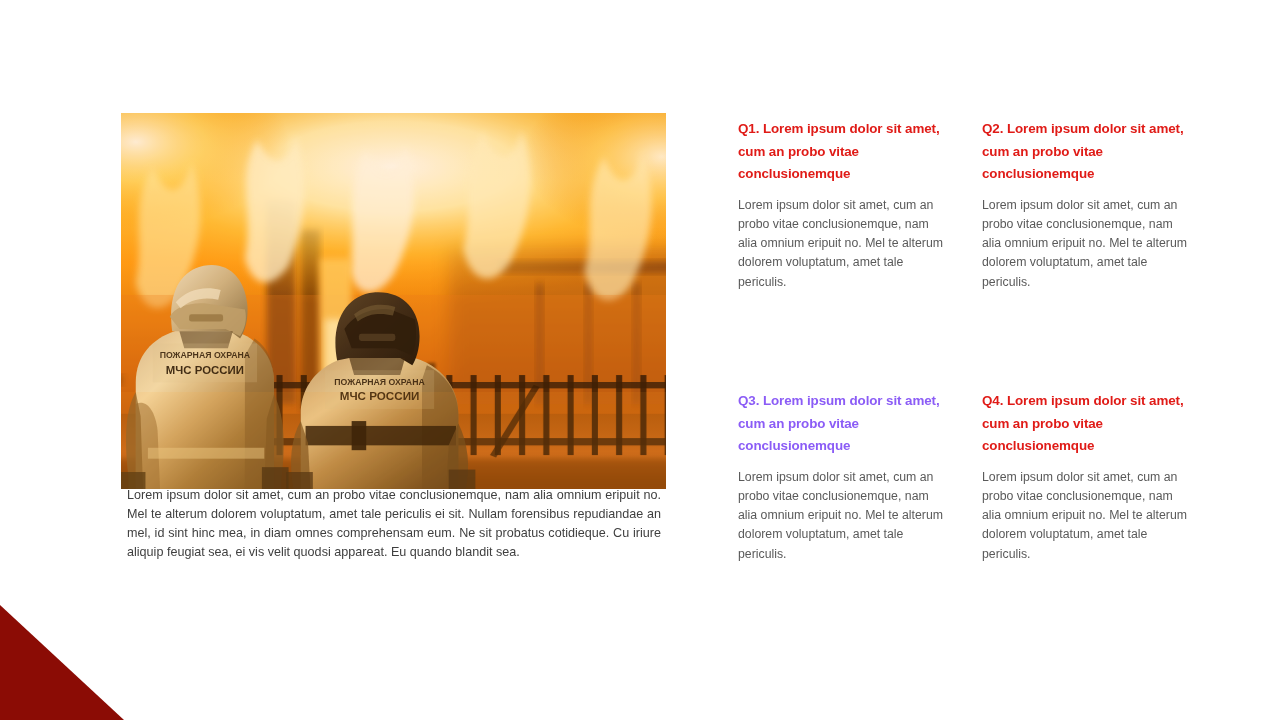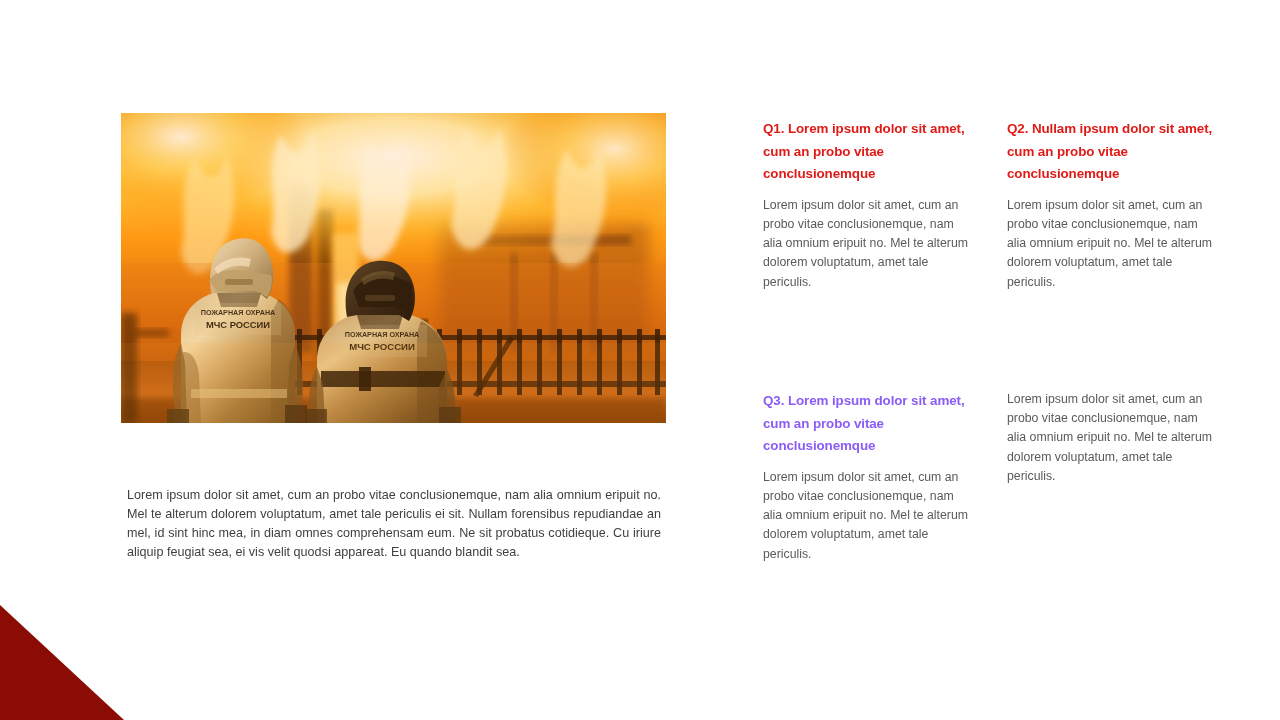--- a/index.html
+++ b/index.html
@@ -38,21 +38,21 @@
     height: 100%;
     display: block;
   }
 
   
   #photo-frame {
     position: absolute;
     left: 121px;
     top: 113px;
     width: 545px;
-    height: 310px;
+    height: 376px;
     overflow: hidden;
     background: #b91c1c;
   }
   #photo-frame svg { display: block; width: 100%; height: 100%; }
 
   
   #left-paragraph {
     position: absolute;
     left: 127px;
     top: 473px;
@@ -68,21 +68,20 @@
   #q-grid {
     position: absolute;
     left: 738px;
     top: 118px;
     width: 450px;
     height: 482px;
   }
   .q-cell {
     position: absolute;
     width: 206px;
-    margin-left: 25px;
   }
   .q-cell.col-left  { left: 0px; }
   .q-cell.col-right { left: 244px; }
   .q-cell.row-top    { top: 0px; }
   .q-cell.row-bottom { top: 272px; }
 
   .q-title {
     font-size: 13.4px;
     font-weight: bold;
     line-height: 22.6px;
@@ -298,30 +297,31 @@
   <p id="left-paragraph" style="color: rgb(63, 63, 63);">Lorem ipsum dolor sit amet, cum an probo vitae conclusionemque, nam alia omnium eripuit no. Mel te alterum dolorem voluptatum, amet tale periculis ei sit. Nullam forensibus repudiandae an mel, id sint hinc mea, in diam omnes comprehensam eum. Ne sit probatus cotidieque. Cu iriure aliquip feugiat sea, ei vis velit quodsi appareat. Eu quando blandit sea.</p>
 
   <div id="q-grid">
 
     <div class="q-cell col-left row-top">
       <h3 class="q-title" style="color: rgb(224, 27, 23);">Q1. Lorem ipsum dolor sit amet, cum an probo vitae conclusionemque</h3>
       <p class="q-body" style="color: rgb(90, 90, 90);">Lorem ipsum dolor sit amet, cum an probo vitae conclusionemque, nam alia omnium eripuit no. Mel te alterum dolorem voluptatum, amet tale periculis.</p>
     </div>
 
     <div class="q-cell col-right row-top">
-      <h3 class="q-title" style="color: rgb(224, 27, 23);">Q2. Nullam ipsum dolor sit amet, cum an probo vitae conclusionemque</h3>
+      <h3 class="q-title" style="color: rgb(224, 27, 23);">Q2. Lorem ipsum dolor sit amet, cum an probo vitae conclusionemque</h3>
       <p class="q-body" style="color: rgb(90, 90, 90);">Lorem ipsum dolor sit amet, cum an probo vitae conclusionemque, nam alia omnium eripuit no. Mel te alterum dolorem voluptatum, amet tale periculis.</p>
     </div>
 
     <div class="q-cell col-left row-bottom">
       <h3 class="q-title" style="color: #8b5cf6;">Q3. Lorem ipsum dolor sit amet, cum an probo vitae conclusionemque</h3>
       <p class="q-body" style="color: rgb(90, 90, 90);">Lorem ipsum dolor sit amet, cum an probo vitae conclusionemque, nam alia omnium eripuit no. Mel te alterum dolorem voluptatum, amet tale periculis.</p>
     </div>
 
     <div class="q-cell col-right row-bottom">
+      <h3 class="q-title" style="color: rgb(224, 27, 23);">Q4. Lorem ipsum dolor sit amet, cum an probo vitae conclusionemque</h3>
       <p class="q-body" style="color: rgb(90, 90, 90);">Lorem ipsum dolor sit amet, cum an probo vitae conclusionemque, nam alia omnium eripuit no. Mel te alterum dolorem voluptatum, amet tale periculis.</p>
     </div>
 
   </div>
 
   <div id="corner-triangle">
     <svg class="tri" viewBox="0 0 124 115" preserveAspectRatio="none">
       <polygon points="0,0 124,115 0,115" fill="#8b0c05"></polygon>
     </svg>
   </div>

